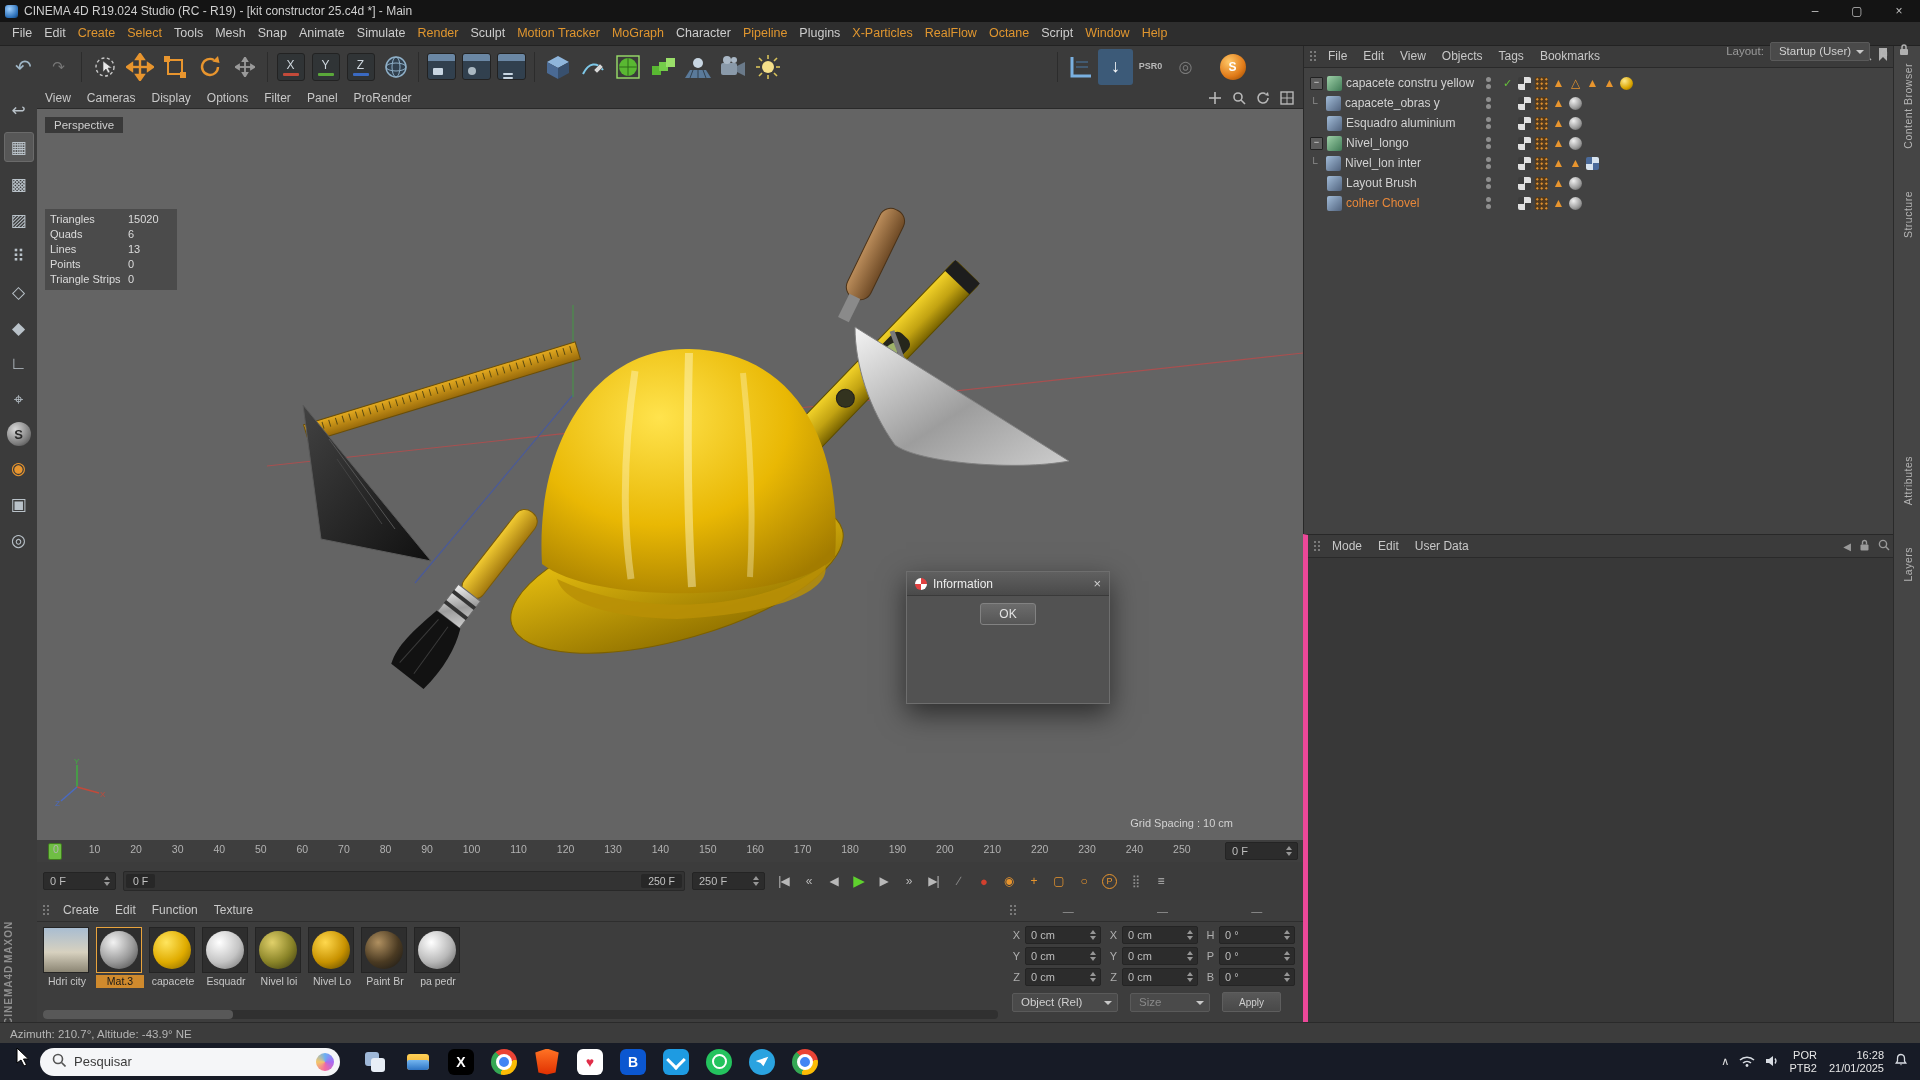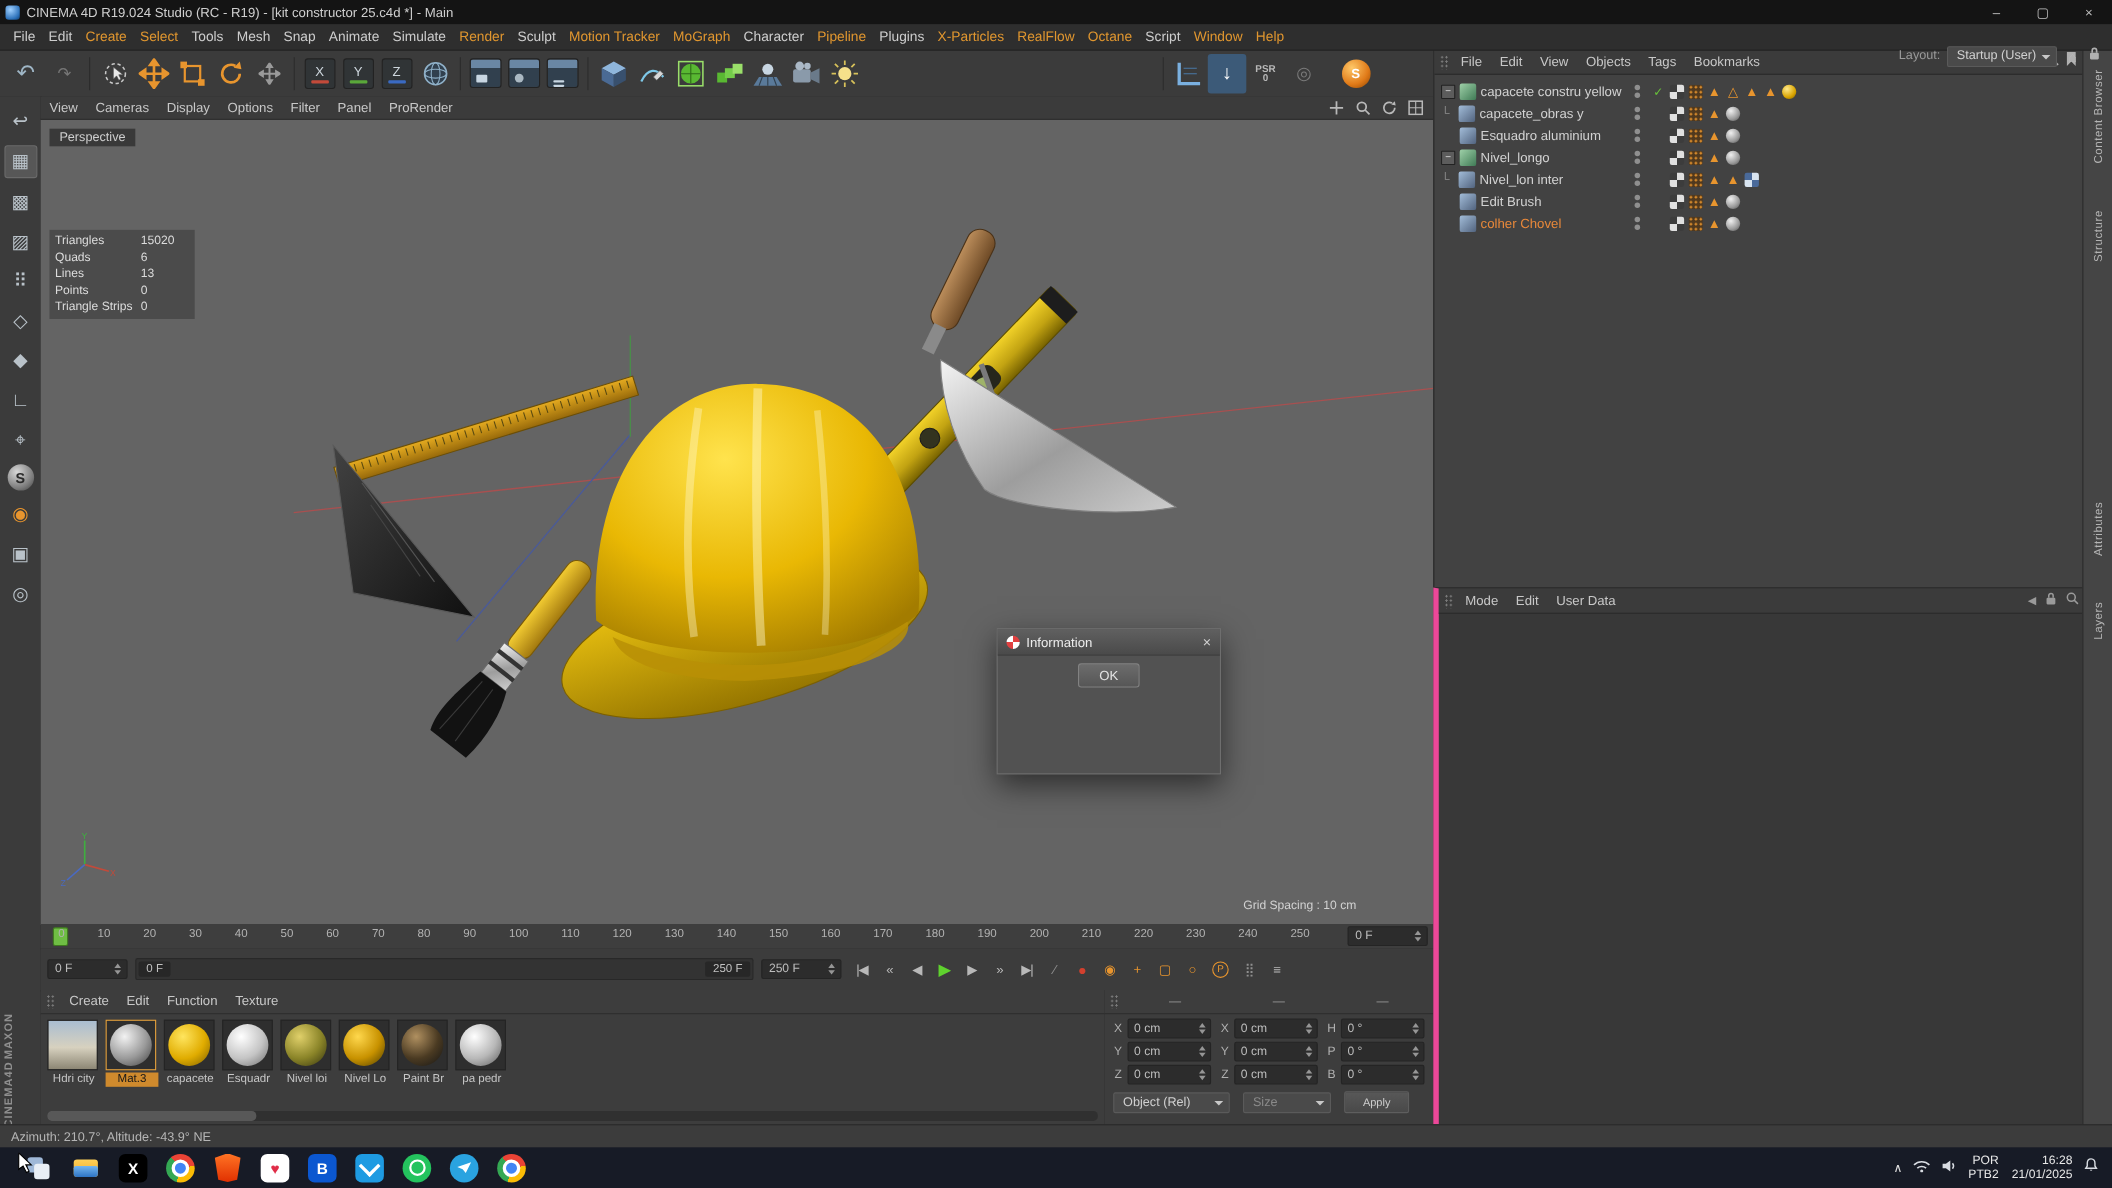--- a/index.html
+++ b/index.html
@@ -34,21 +34,21 @@
   .axis{width:26px;height:26px;background:#303436;border:1px solid #222;border-radius:3px;
     display:flex;flex-direction:column;align-items:center;justify-content:center;font-size:12px;color:#cdd6dd;}
   .axis i{display:block;width:16px;height:3px;margin-top:1px;border-radius:1px;font-style:normal;}
   .rndr{width:27px;height:25px;border-radius:3px;border:1px solid #222;
     background:linear-gradient(#6a87a4 0 30%,#31404e 30%);position:relative;}
   .rndr i{position:absolute;left:5px;bottom:4px;width:10px;height:7px;background:#c8d6e2;border-radius:1px;}
   .hl{background:#3c5a78;}
   .sball{width:26px;height:26px;border-radius:50%;display:flex;align-items:center;justify-content:center;
     background:radial-gradient(circle at 35% 30%,#ffc868,#e07a18 60%,#8a4200);
     color:#fff;font-weight:bold;font-size:12px;}
-  .psr{display:flex;flex-direction:column;align-items:center;color:#b8b8b8;font-size:9px;line-height:9px;font-weight:bold;}
+  .psr{display:flex;align-items:center;color:#b8b8b8;font-size:9px;line-height:9px;font-weight:bold;}
   
   #left-palette{position:absolute;left:0;top:88px;width:37px;height:934px;background:#3b3b3b;
     border-right:1px solid #282828;display:flex;flex-direction:column;align-items:center;padding-top:8px;gap:8px;}
   .lp{width:28px;height:28px;display:flex;align-items:center;justify-content:center;
     font-size:17px;color:#b9c2c9;border-radius:3px;flex:none;}
   .lp.active{background:#575757;border:1px solid #6a6a6a;}
   .lp.ball{background:radial-gradient(circle at 35% 30%,#d8d8d8,#7a7a7a 65%,#3a3a3a);
     width:24px;height:24px;border-radius:50%;color:#2a2a2a;font-weight:bold;font-size:13px;}
   .lp.orange{color:#e8952e;}
   #branding{position:absolute;left:3px;top:943px;height:82px;display:flex;gap:2px;
@@ -1042,21 +1042,21 @@
           <i class="tag t-dots"></i>
           <i class="tag t-tri">▲</i>
           <i class="tag t-tri">▲</i>
           <i class="tag t-uvw"></i>
         </span>
       </div>
       <div class="orow">
         <div class="orow-left">
           <span class="exp-spacer"></span>
           <span class="obj-icon msh"></span>
-          <span class="obj-name">Edit Brush</span>
+          <span class="obj-name">Layout Brush</span>
         </div>
         <span class="vis-dots">
           <i></i>
           <i></i>
         </span>
         <span class="obj-check"></span>
         <span class="tags">
           <i class="tag t-checker"></i>
           <i class="tag t-dots"></i>
           <i class="tag t-tri">▲</i>
@@ -1112,20 +1112,28 @@
   <span class="vtab-gap"></span>
   <span class="vtab">Attributes</span>
   <span class="vtab">Layers</span>
 </div>
 
 <div id="statusbar">
   <span>Azimuth: 210.7°,  Altitude: -43.9°   NE</span>
 </div>
 
 <div id="taskbar">
+  <div id="search-pill">
+    <span><svg width="14" height="14">
+          <circle cx="6" cy="6" r="4.5" fill="none" stroke="#555" stroke-width="1.6"></circle>
+          <line x1="9.5" y1="9.5" x2="13.5" y2="13.5" stroke="#555" stroke-width="1.6"></line>
+        </svg></span>
+    <span class="txt">Pesquisar</span>
+    <span class="copilot"></span>
+  </div>
   <div id="task-apps">
     <span class="app a-taskview"></span>
     <span class="app a-explorer"></span>
     <span class="app a-x">
         <span>X</span>
       </span>
     <span class="app a-chrome"></span>
     <span class="app a-brave"></span>
     <span class="app a-heart">
         <span>♥</span>

